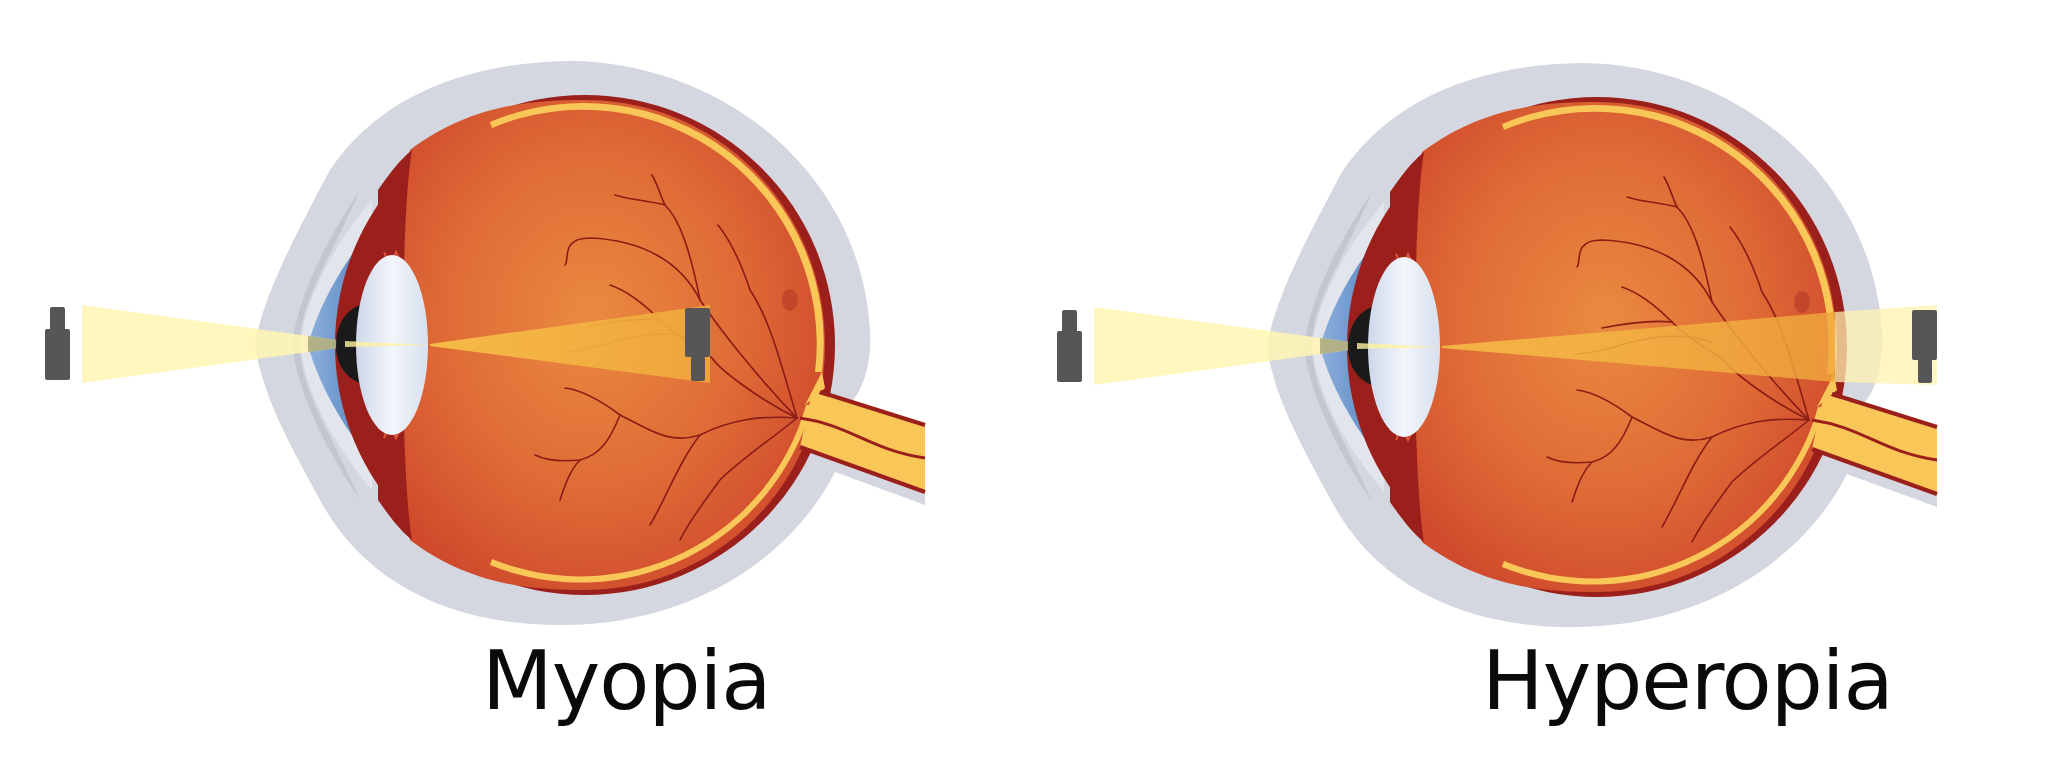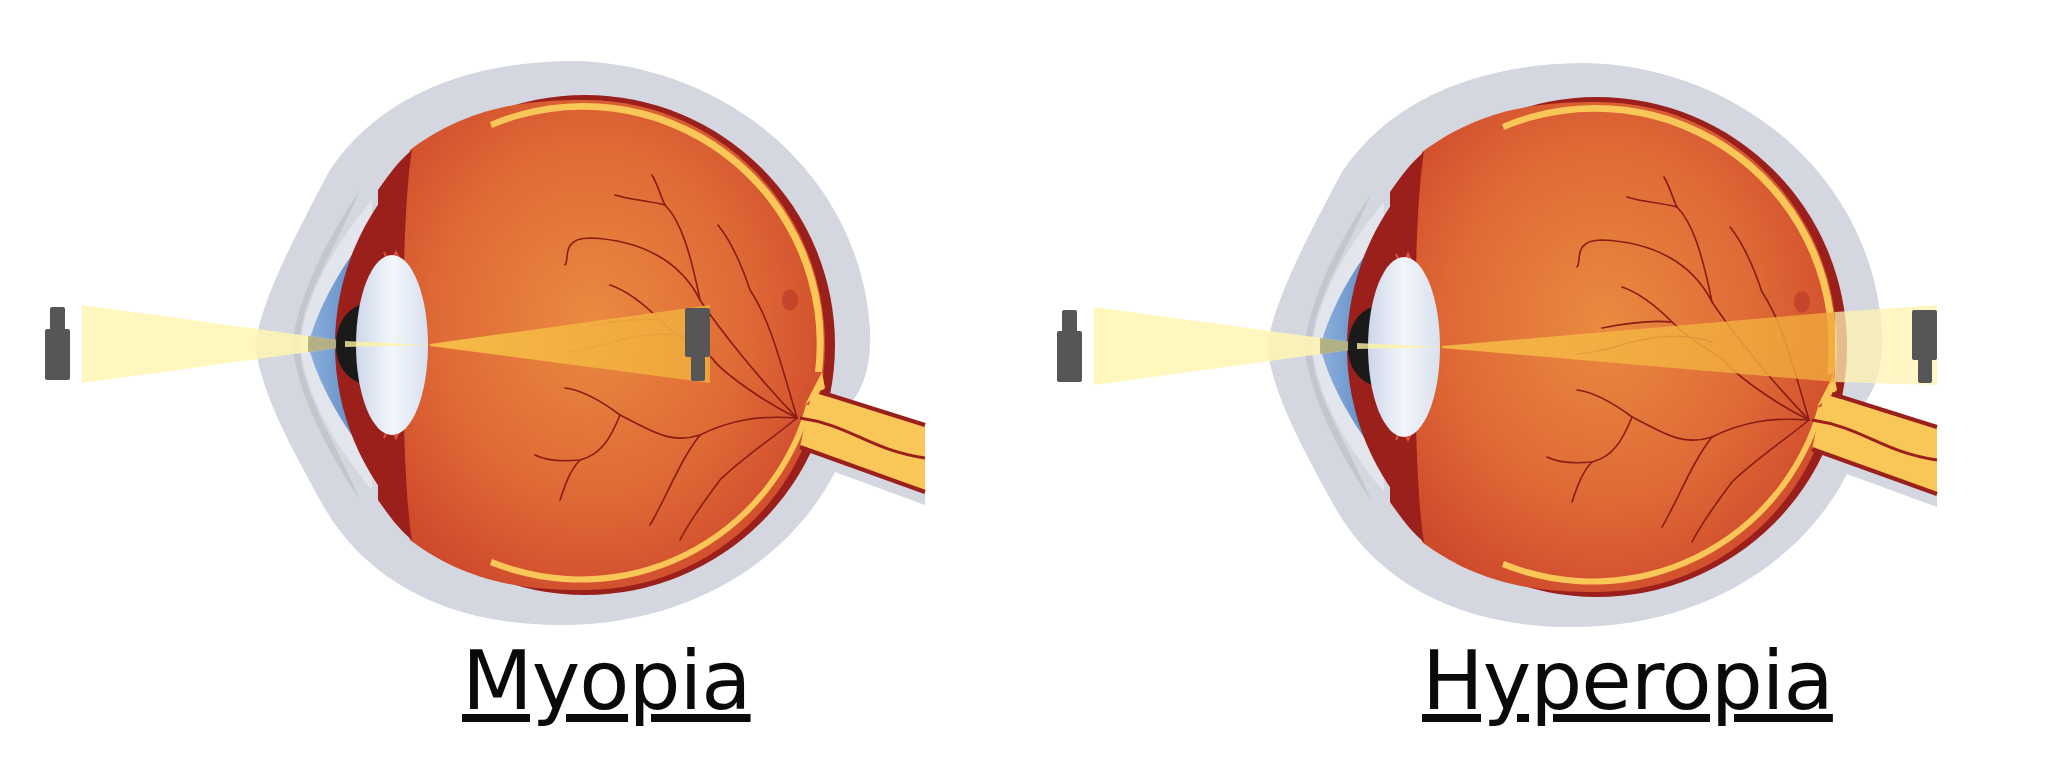--- a/index.html
+++ b/index.html
@@ -2,22 +2,22 @@
 <html><head>
 <meta charset="utf-8">
 <style>
   html, body { margin: 0; padding: 0; background: #ffffff; }
   body { width: 2048px; height: 779px; overflow: hidden; position: relative;
          font-family: "DejaVu Sans", "Liberation Sans", sans-serif; }
   #stage { position: absolute; left: 0; top: 0; width: 2048px; height: 779px; }
   .label { position: absolute; top: 640px; font-size: 82px; color: #0a0a0a;
            font-family: "DejaVu Sans", sans-serif; letter-spacing: -1px;
            white-space: nowrap; line-height: 1; }
-  #label-myopia { left: 462px; text-decoration: underline; }
-  #label-hyperopia { left: 1422px; text-decoration: underline; }
+  #label-myopia { left: 482px; }
+  #label-hyperopia { left: 1482px; }
 </style>
 </head>
 <body>
 
 <div id="stage">
 <svg width="2048" height="779" viewBox="0 0 2048 779" xmlns="http://www.w3.org/2000/svg">
   <defs>
     <radialGradient id="vitGrad" cx="0.45" cy="0.45" r="0.6">
       <stop offset="0" stop-color="#ea8a40"></stop>
       <stop offset="0.6" stop-color="#df6a36"></stop>

